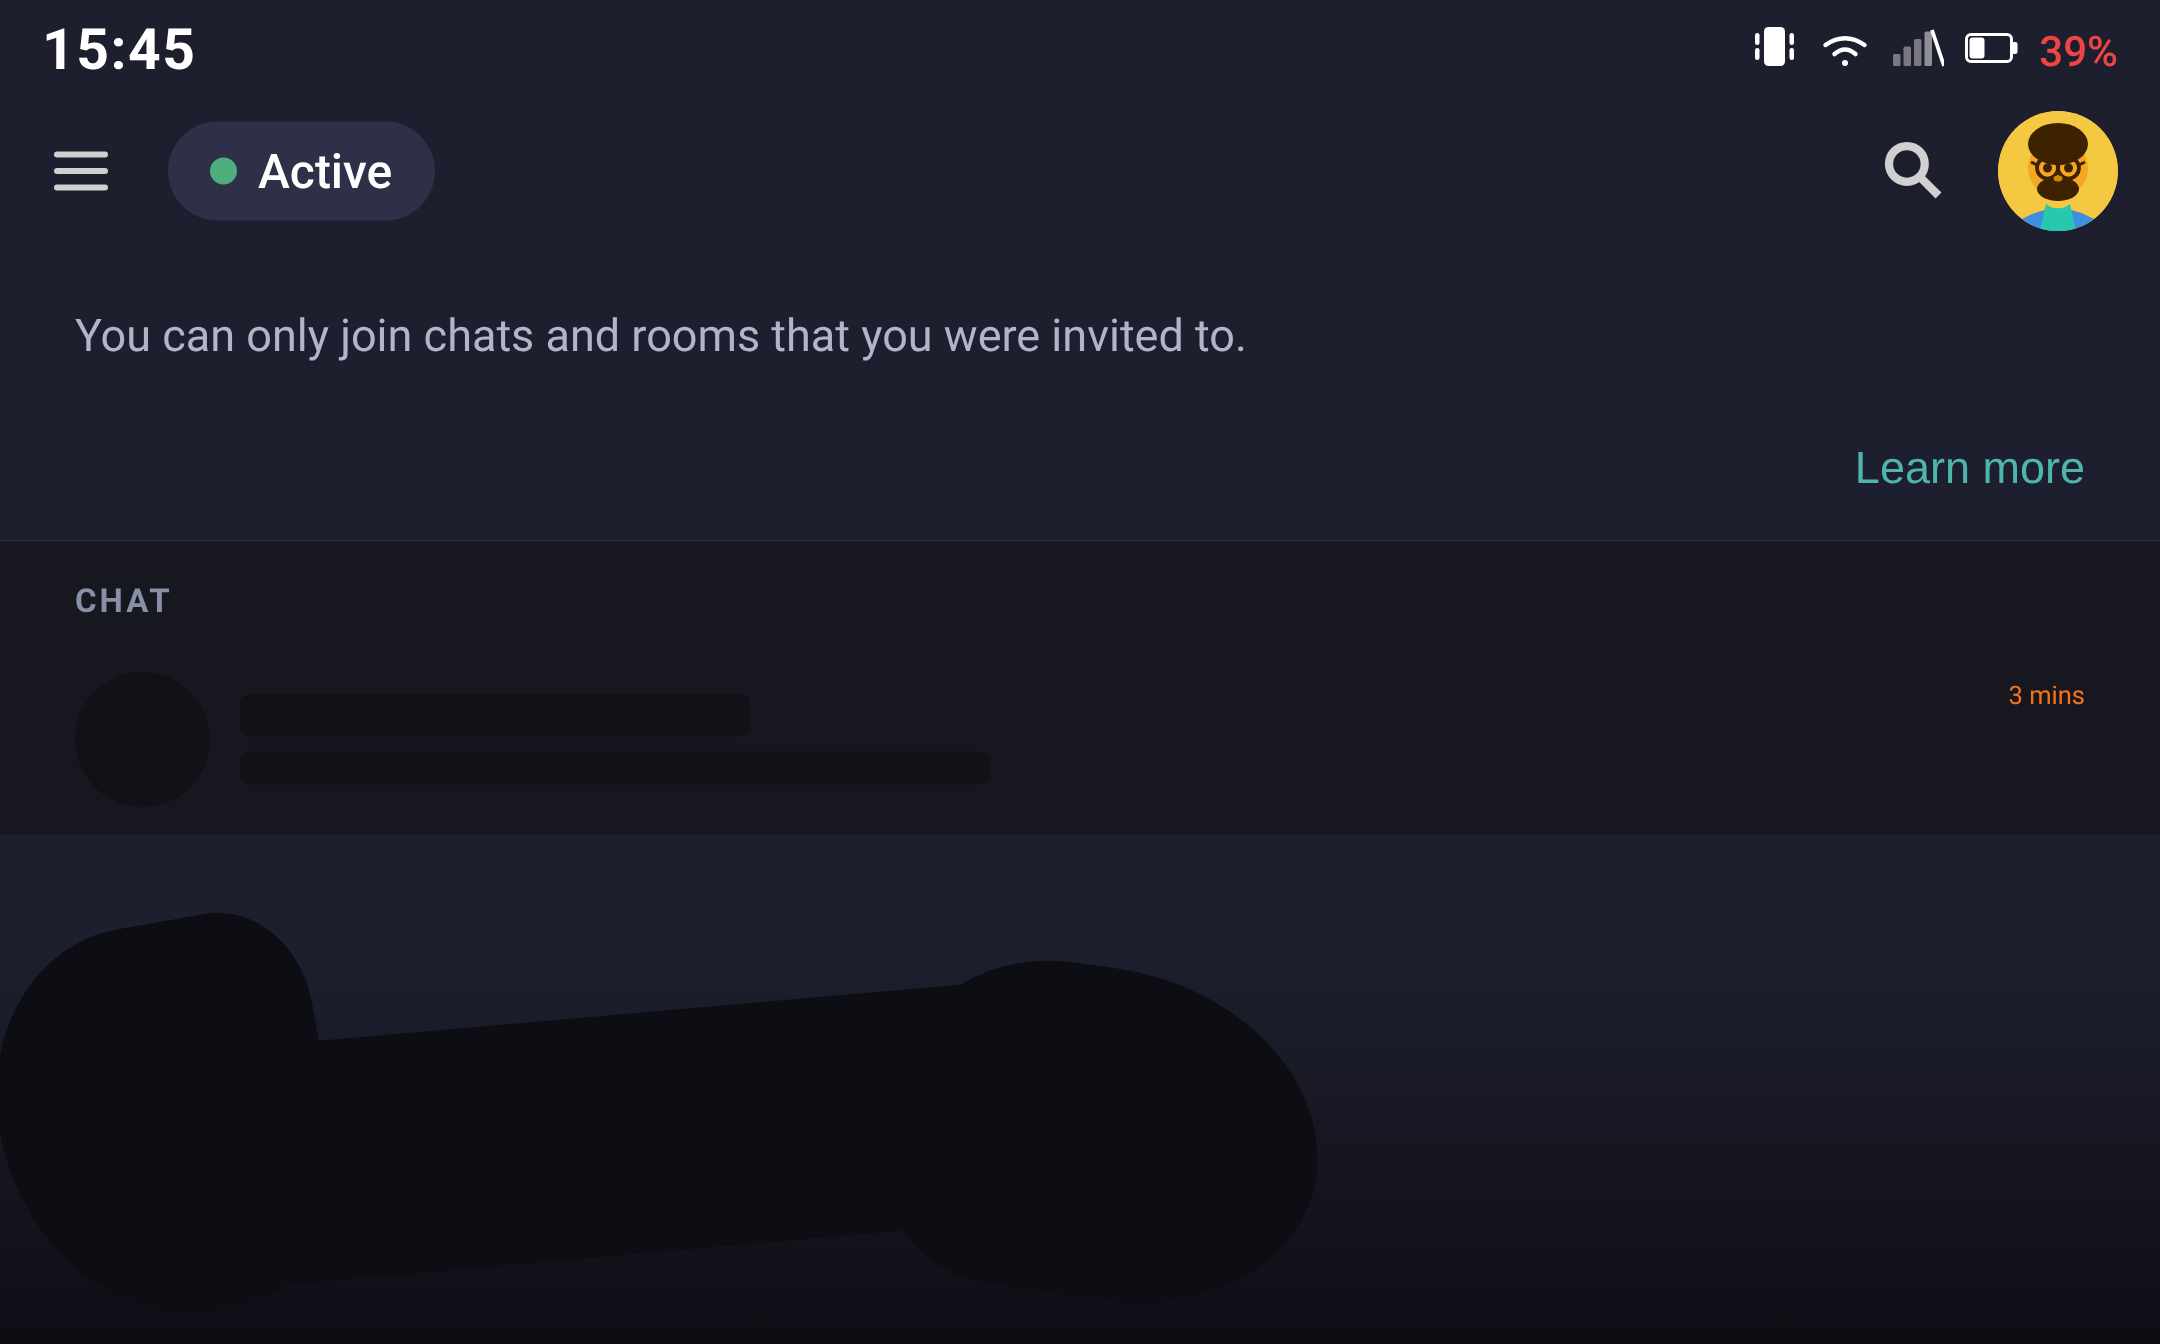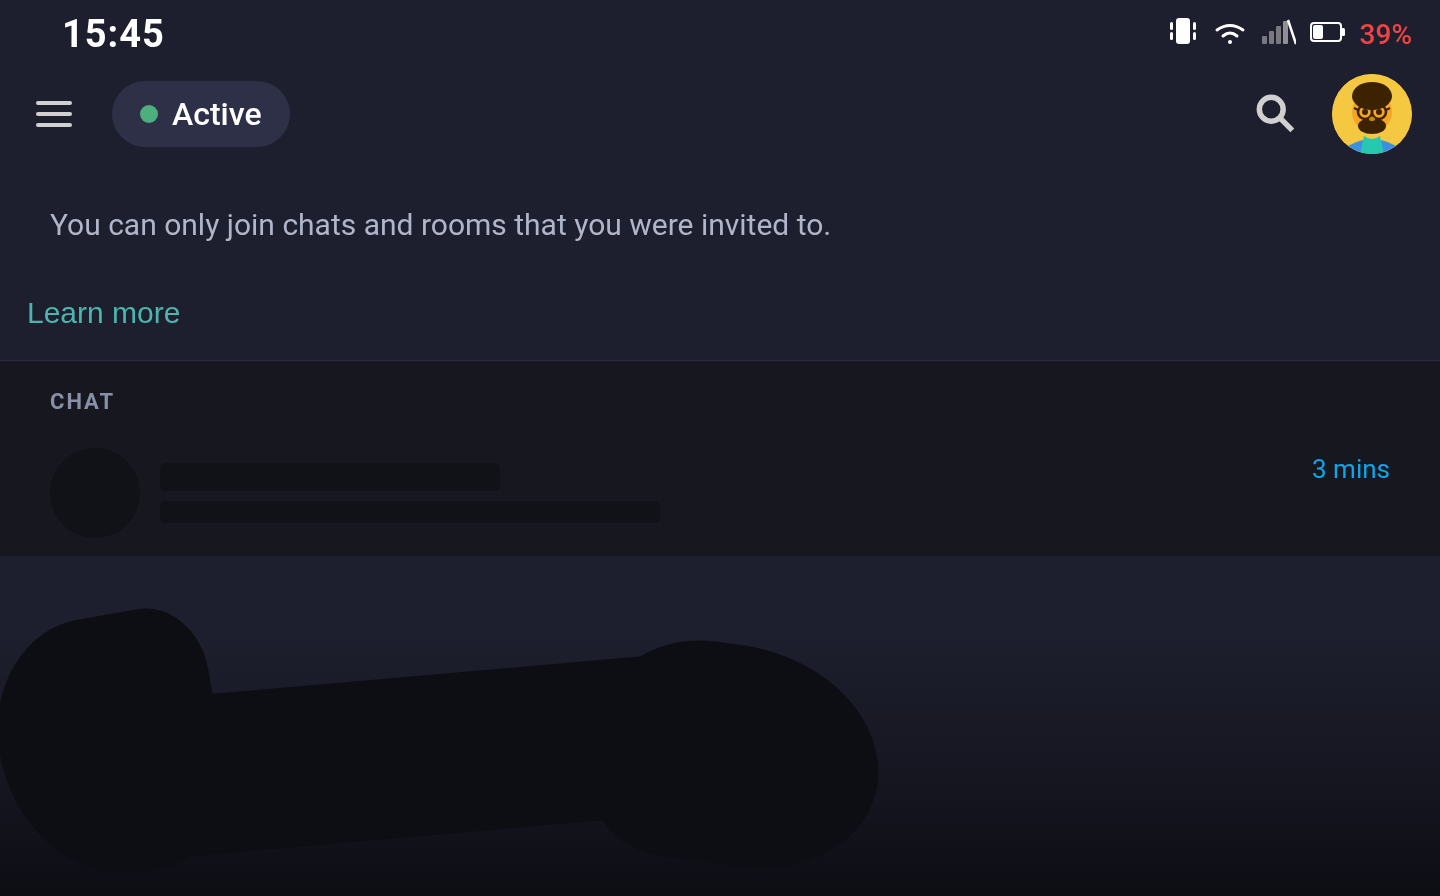--- a/index.html
+++ b/index.html
@@ -14,21 +14,20 @@
       position: relative;
     }
 
     
     .status-bar {
       display: flex;
       justify-content: space-between;
       align-items: center;
       padding: 14px 28px 10px 28px;
       height: 64px;
-      margin-left: 34px;
     }
 
     .status-time {
       font-size: 38px;
       font-weight: 700;
       color: #ffffff;
       letter-spacing: 1px;
     }
 
     .status-icons {
@@ -136,21 +135,21 @@
 
     .info-text {
       font-size: 30px;
       color: #b0b5c8;
       font-weight: 400;
       line-height: 1.4;
     }
 
     .learn-more-row {
       display: flex;
-      justify-content: flex-start;
+      justify-content: flex-end;
       padding: 20px 50px 30px 27px;
     }
 
     .learn-more-btn {
       font-size: 30px;
       color: #4db6ac;
       font-weight: 500;
       cursor: pointer;
       background: none;
       border: none;
@@ -211,22 +210,22 @@
     }
 
     .chat-msg-blur {
       height: 22px;
       width: 500px;
       background-color: #111218;
       border-radius: 6px;
     }
 
     .chat-time {
-      font-size: 26px;
-      color: #0ea5e9;
+      font-size: 17px;
+      color: #f97316;
       position: absolute;
       right: 0;
       top: 20px;
     }
 
     
     .overlay-shadow {
       position: absolute;
       bottom: 0;
       left: 0;

